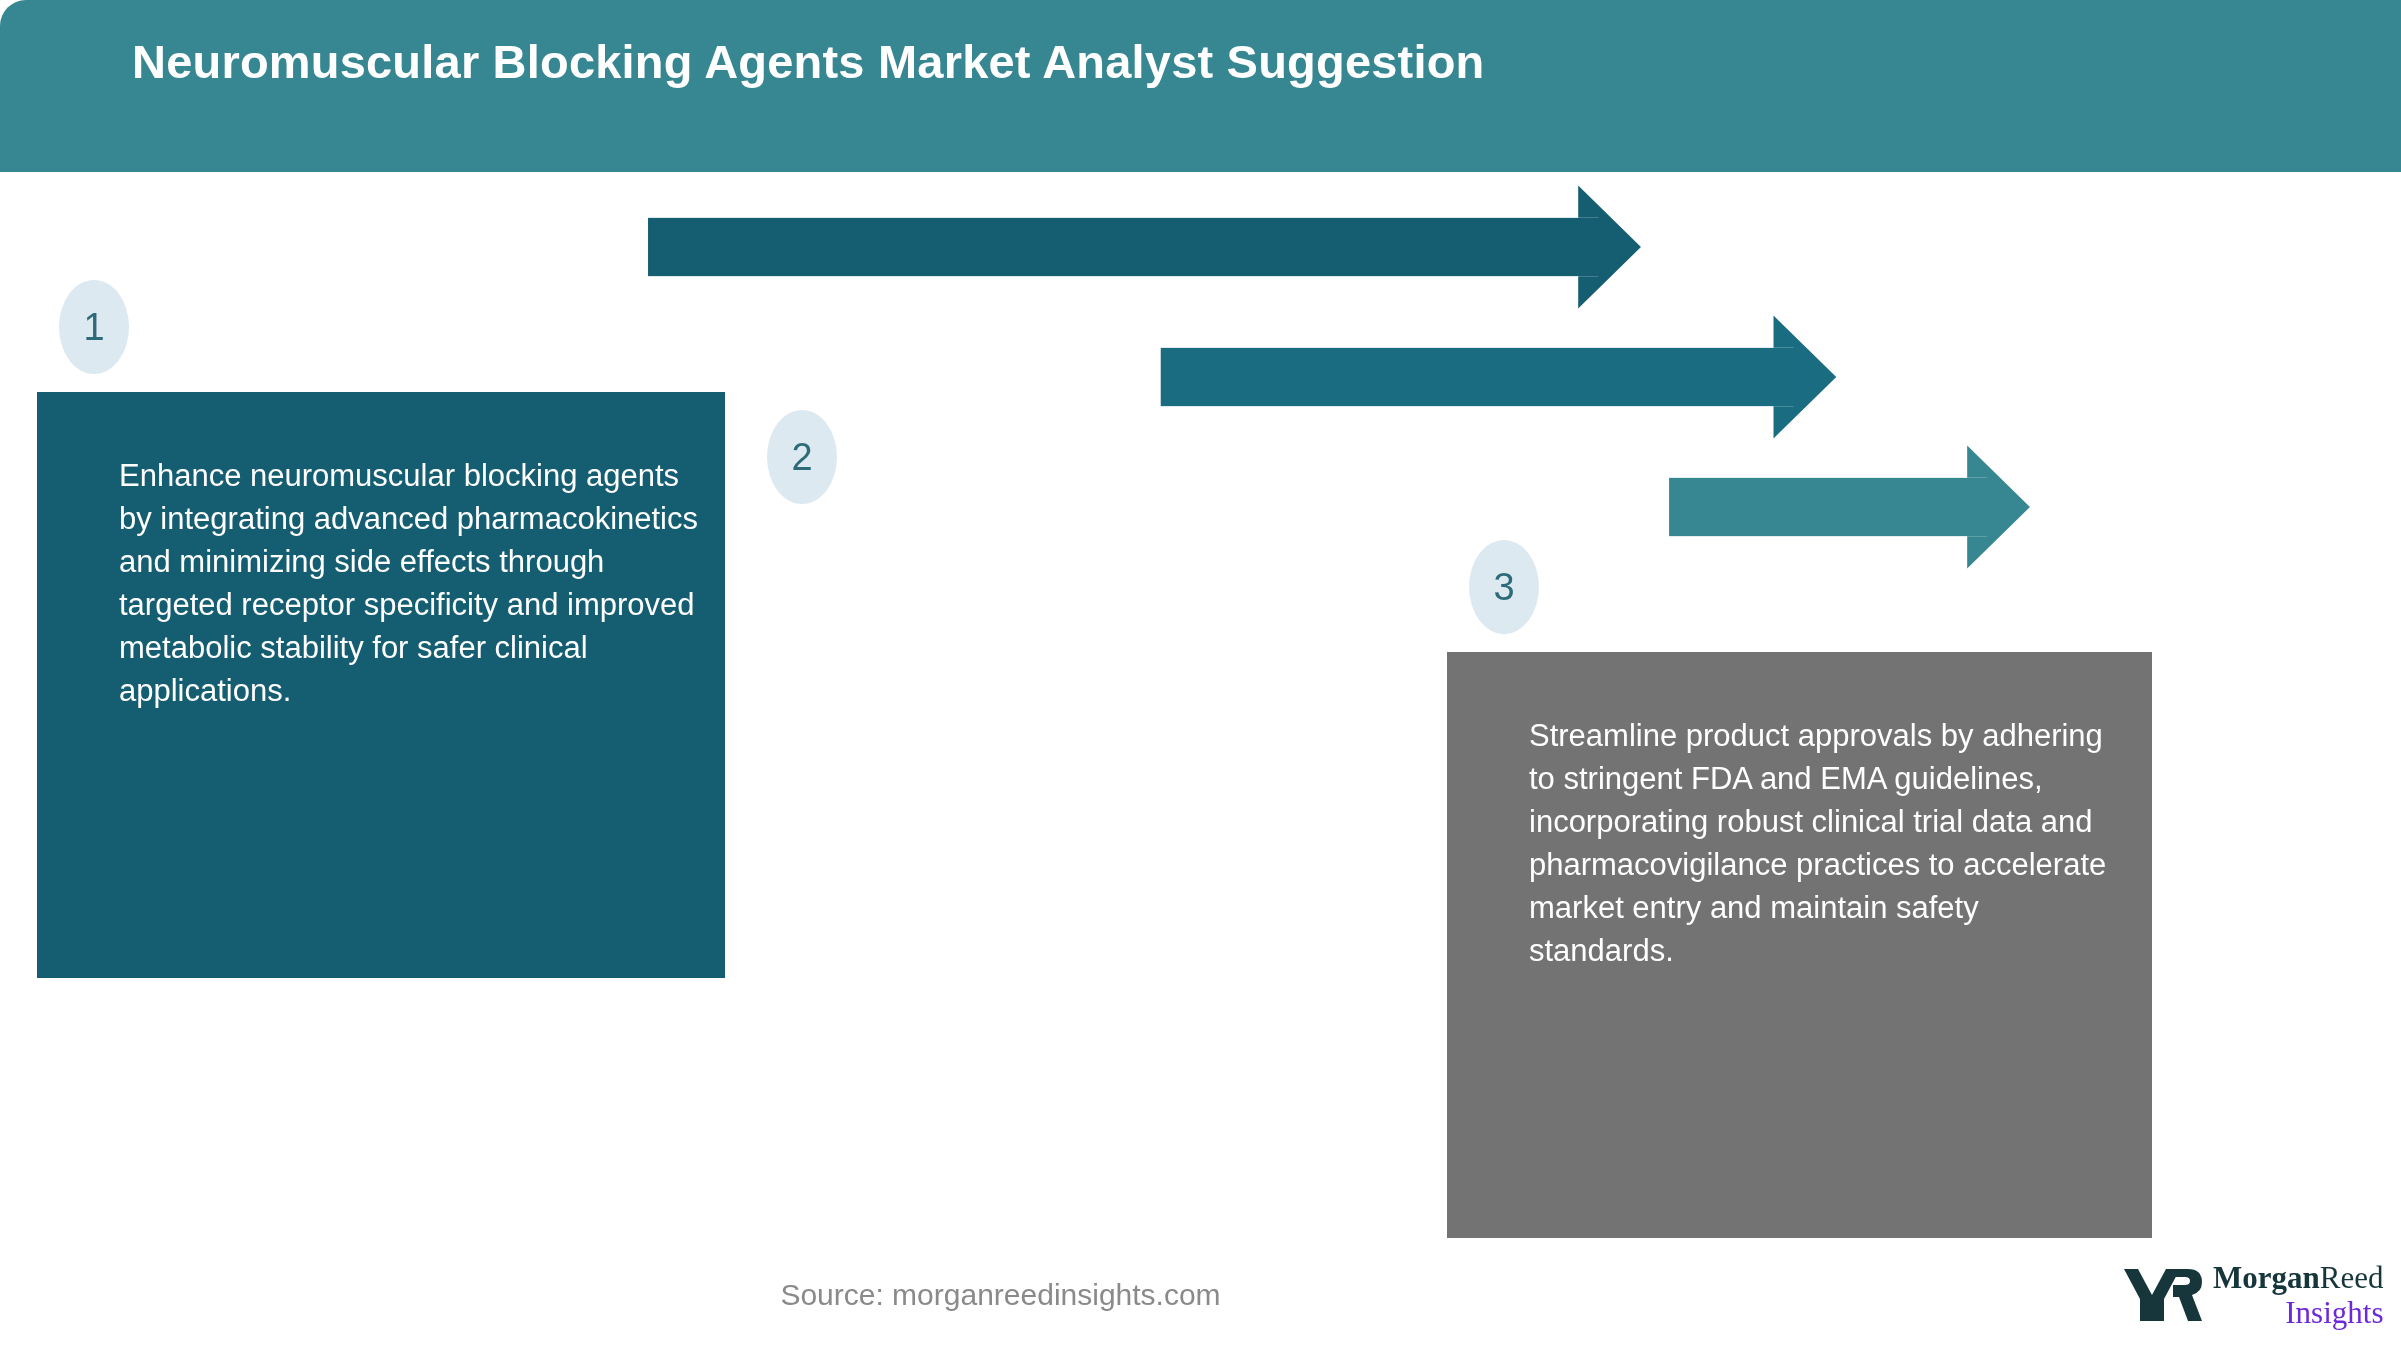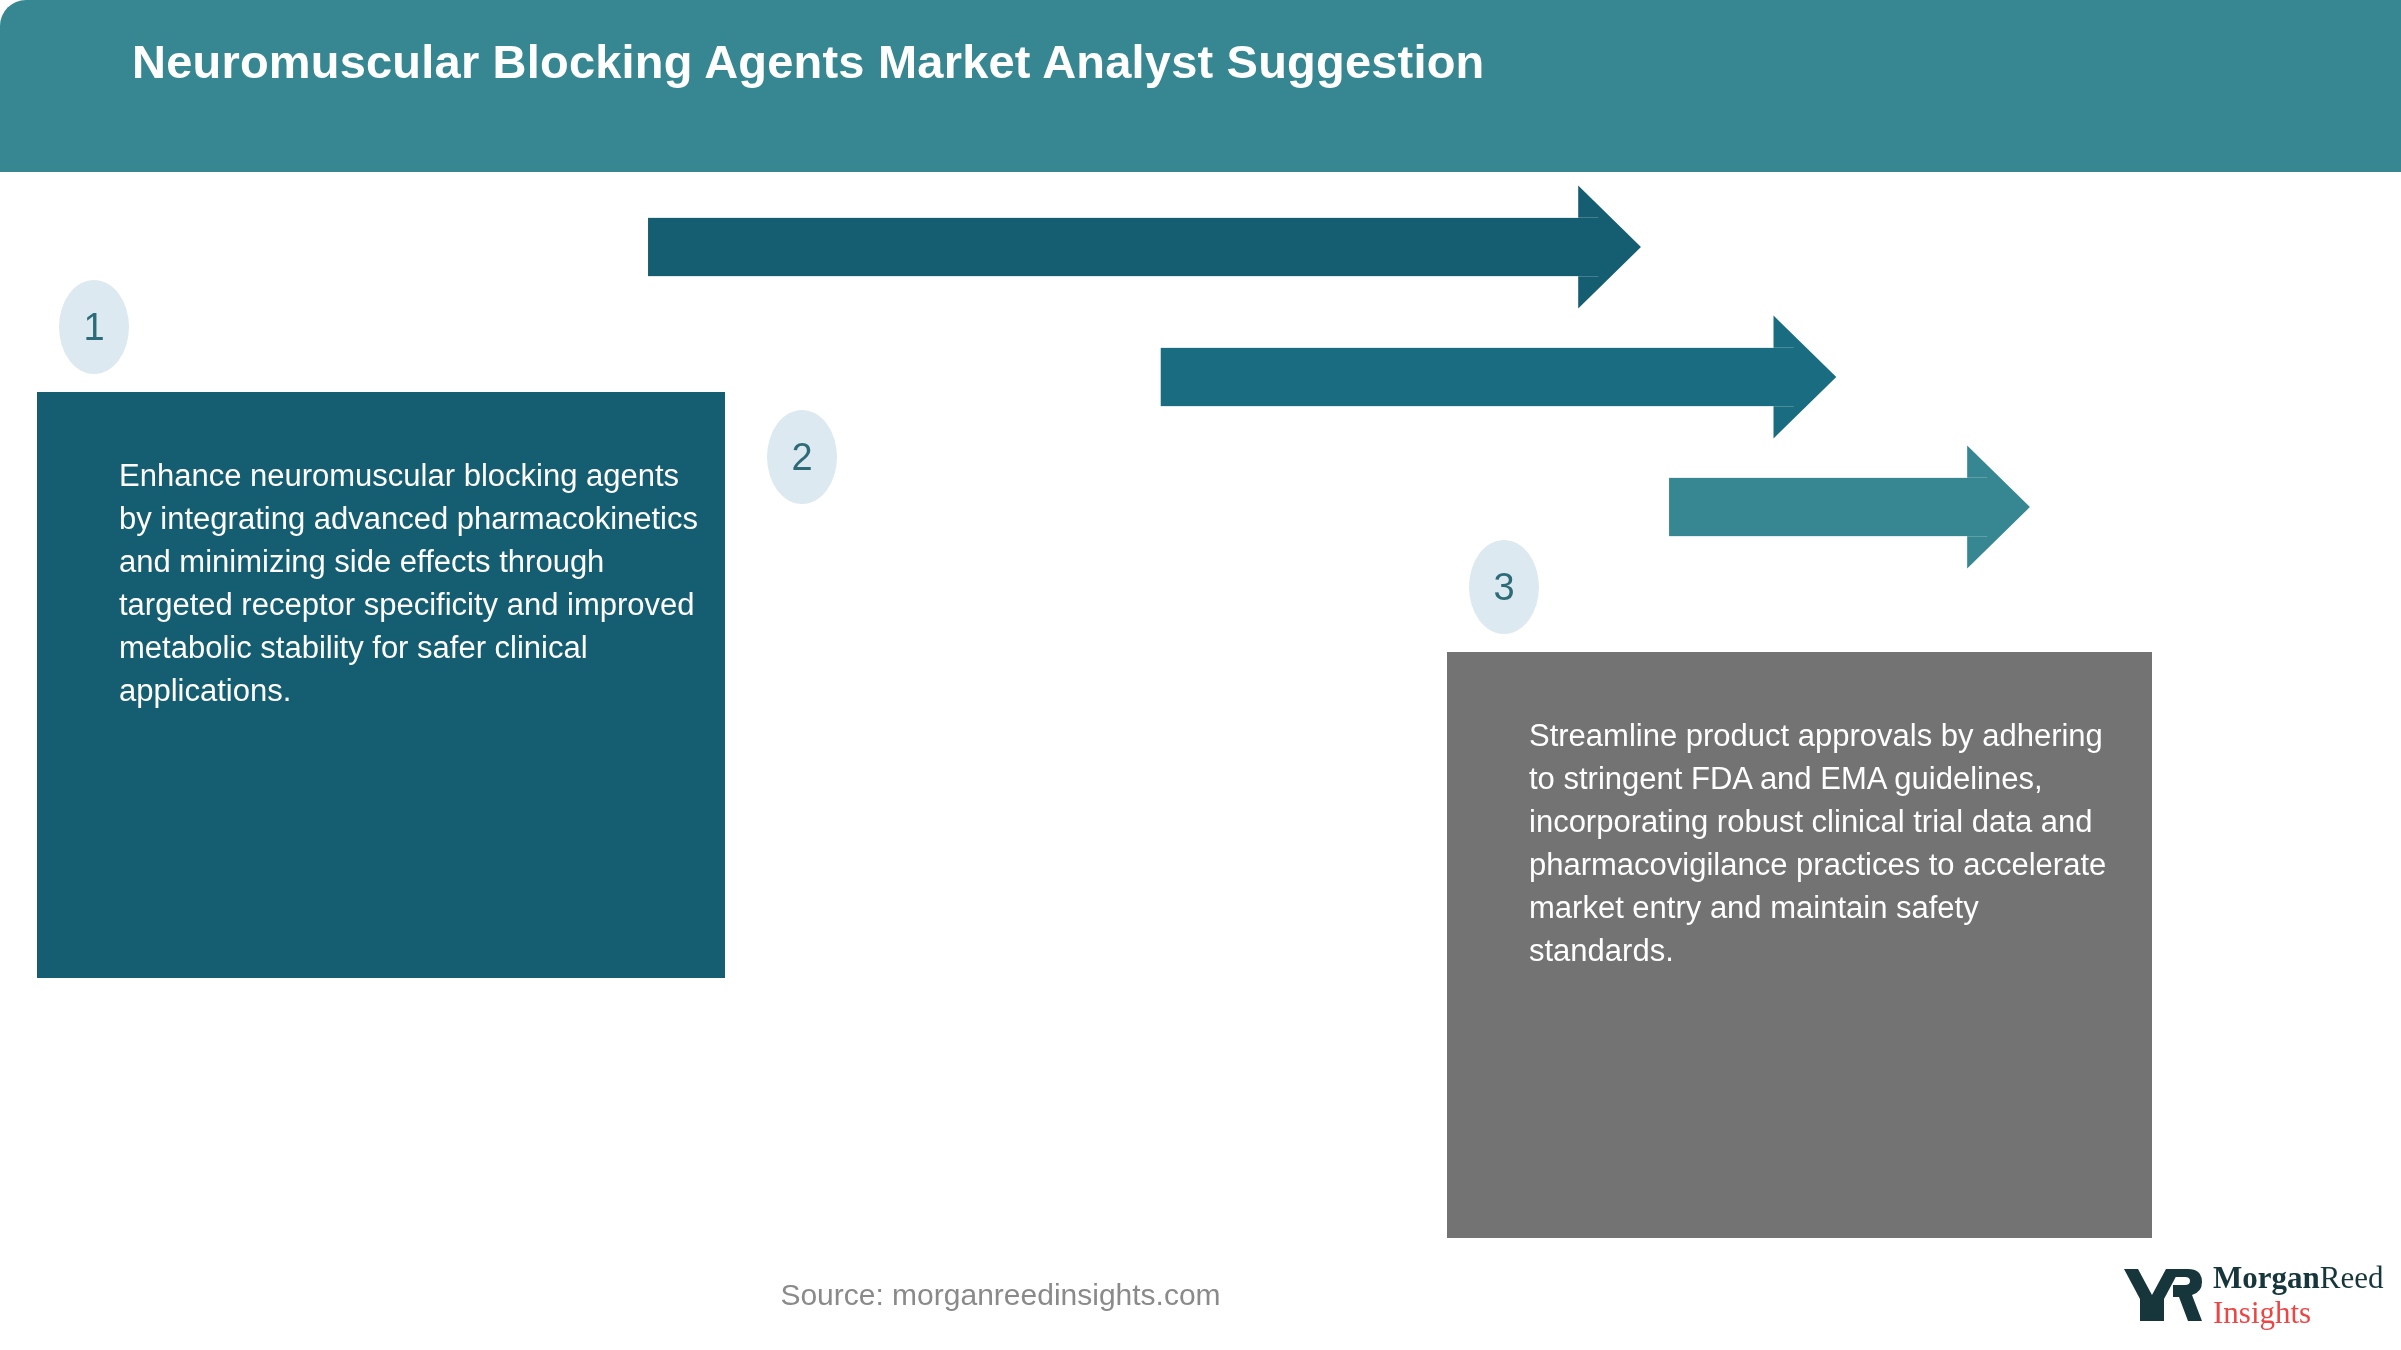--- a/index.html
+++ b/index.html
@@ -114,23 +114,24 @@
     margin-left: 11px;
     line-height: 1.0;
     font-family: Liberation Serif, serif;
   }
 
   .logo-line1 { font-size: 31px; color: #17363c; white-space: nowrap; }
   .logo-line1 b { font-weight: bold; }
   .logo-line1 span.reed { font-weight: normal; }
   .logo-line2 {
     font-size: 31px;
-    color: #ef4444;
+    color: #6d28d9;
     margin-top: 4px;
     white-space: nowrap;
+    text-align: right;
   }
 </style>
 </head>
 <body>
 
 <div id="canvas">
 
   <div id="header-bar"></div>
   <div id="header-title">Neuromuscular Blocking Agents Market Analyst Suggestion</div>
 

